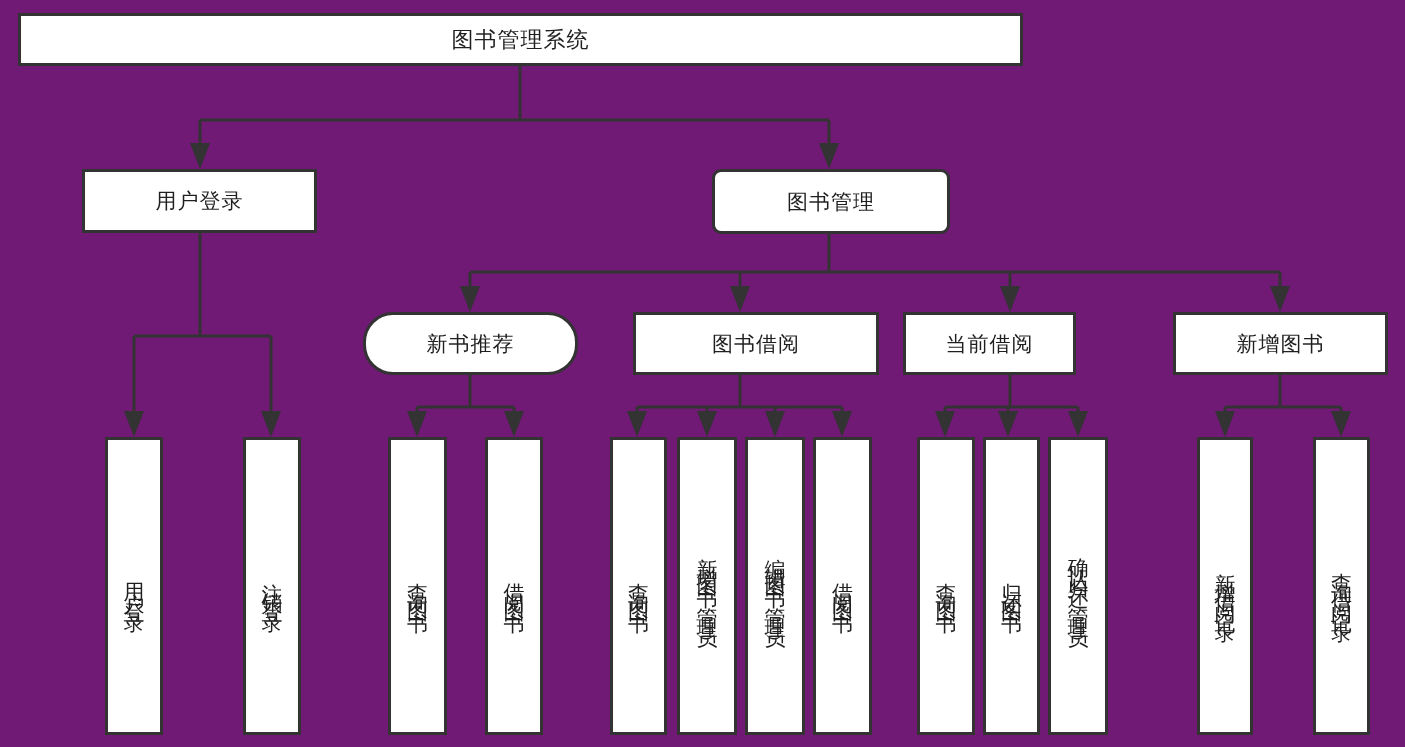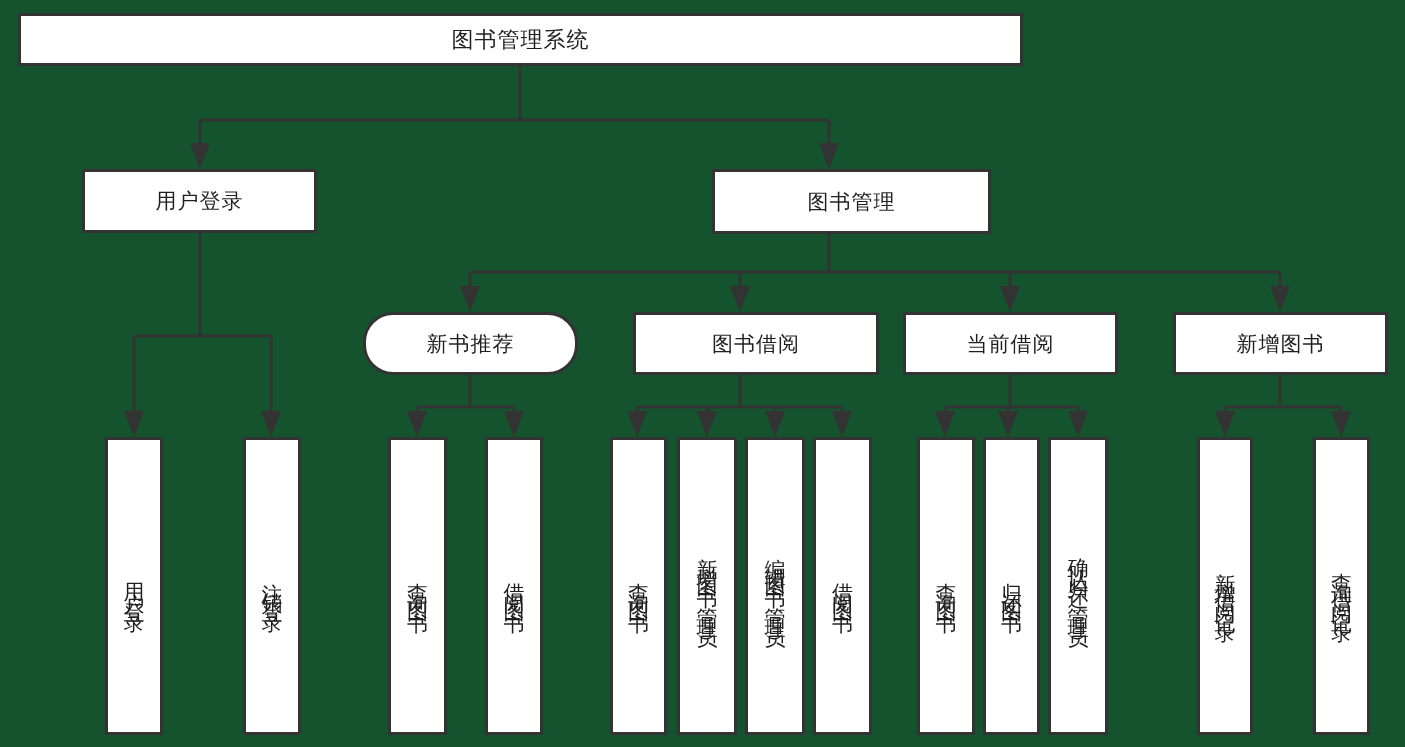--- a/index.html
+++ b/index.html
@@ -1,19 +1,19 @@
 <!DOCTYPE html>
 <html><head>
 <meta charset="utf-8">
 <style>
   html,body{margin:0;padding:0;background:#ffffff;}
   .stage{
     position:relative;
     width:1405px;height:747px;
-    background:#14532d;
+    background:#701a75;
     font-family:"Liberation Sans","DejaVu Sans",sans-serif;
     overflow:hidden;
   }
   .connectors{position:absolute;left:0;top:0;z-index:0;}
   .node{
     position:absolute;
     box-sizing:border-box;
     border:3px solid #333333;
     background:#ffffff;
     display:flex;align-items:center;justify-content:center;
@@ -74,25 +74,25 @@
       <polygon points="998,411 1018,411 1008,437"></polygon>
       <polygon points="1068,411 1088,411 1078,437"></polygon>
       <polygon points="1215,411 1235,411 1225,437"></polygon>
       <polygon points="1331,411 1351,411 1341,437"></polygon>
     </g>
   </svg>
 
   <div class="node root-node" style="left:18px;top:13px;width:1005px;height:53px;">图书管理系统</div>
 
   <div class="node h-node" style="left:82px;top:169px;width:235px;height:64px;">用户登录</div>
-  <div class="node h-node" style="left:712px;top:169px;width:279px;height:65px;">图书管理</div>
+  <div class="node h-node" style="left:712px;top:169px;width:238px;height:65px;border-radius:9px;">图书管理</div>
 
   <div class="node h-node" style="left:363px;top:312px;width:215px;height:63px;border-radius:30px;">新书推荐</div>
   <div class="node h-node" style="left:633px;top:312px;width:246px;height:63px;">图书借阅</div>
-  <div class="node h-node" style="left:903px;top:312px;width:215px;height:63px;">当前借阅</div>
+  <div class="node h-node" style="left:903px;top:312px;width:173px;height:63px;">当前借阅</div>
   <div class="node h-node" style="left:1173px;top:312px;width:215px;height:63px;">新增图书</div>
 
   <div class="node leaf" style="left:105px;top:437px;width:58px;height:298px;">
     <span class="v-text">用户登录</span>
   </div>
   <div class="node leaf" style="left:243px;top:437px;width:58px;height:298px;">
     <span class="v-text">注销登录</span>
   </div>
 
   <div class="node leaf" style="left:388px;top:437px;width:59px;height:298px;">

